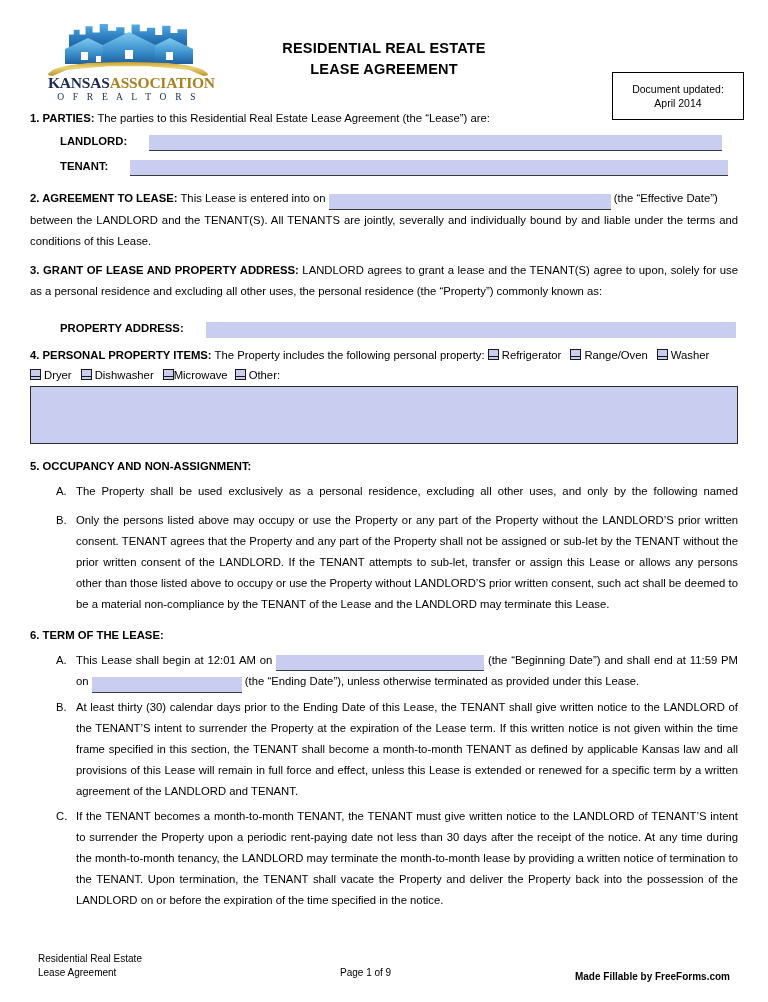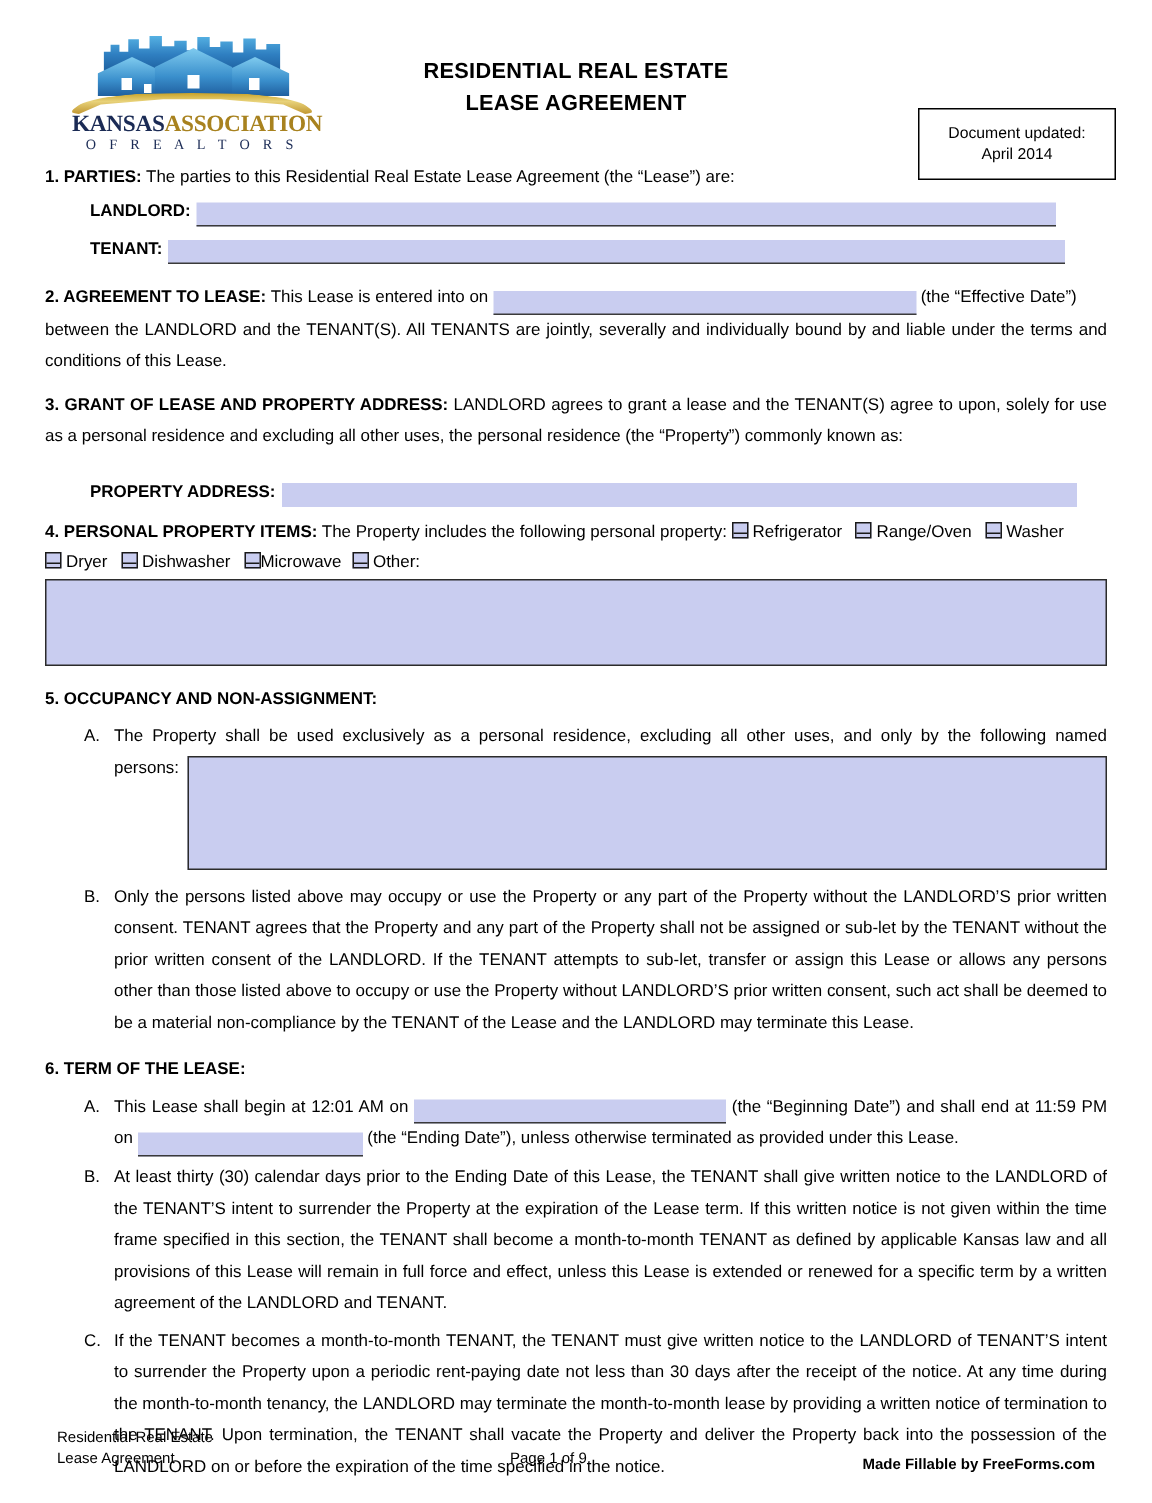--- a/index.html
+++ b/index.html
@@ -164,21 +164,21 @@
 
   .labeled-row {
     display: flex;
     align-items: flex-end;
     line-height: 20px;
     white-space: nowrap;
   }
   .labeled-row .lbl {
     font-weight: bold;
     font-size: 11.3px;
-    padding-right: 4px;
+    padding-right: 22px;
     text-align: center;
   }
   .indent2 { padding-left: 30px; }
 
   
   .bigbox {
     background: #c9cdf0;
     border: 1.5px solid #2b2b2b;
     box-sizing: border-box;
     width: 100%;
@@ -333,27 +333,20 @@
     <div class="para"><span class="sec-head">5. OCCUPANCY AND NON-ASSIGNMENT:</span></div>
 
     <div class="gap4"></div>
 
     <div class="lettered">
       <span class="mark">A.</span>
       <span class="txt">
         <span class="justify-stretch" style="display:block;">The Property shall be used exclusively as a personal residence, excluding all other uses, and only by the following named</span>
       </span>
     </div>
-    <div class="lettered" style="align-items:flex-start;">
-      <span class="mark"></span>
-      <span class="txt" style="display:flex; align-items:flex-start;">
-        <span style="flex:0 0 auto; padding-right:6px; line-height:21px;">persons:</span>
-        <textarea class="bigbox" style="height: 76px; flex: 1 1 auto; margin-top: 2px;" placeholder=""></textarea>
-      </span>
-    </div>
 
     <div class="gap8"></div>
 
     <div class="lettered">
       <span class="mark">B.</span>
       <span class="txt jfull">Only the persons listed above may occupy or use the Property or any part of the Property without the LANDLORD’S prior written consent. TENANT agrees that the Property and any part of the Property shall not be assigned or sub-let by the TENANT without the prior written consent of the LANDLORD. If the TENANT attempts to sub-let, transfer or assign this Lease or allows any persons other than those listed above to occupy or use the Property without LANDLORD’S prior written consent, such act shall be deemed to be a material non-compliance by the TENANT of the Lease and the LANDLORD may terminate this Lease.</span>
     </div>
 
     <div class="gap10"></div>
 

